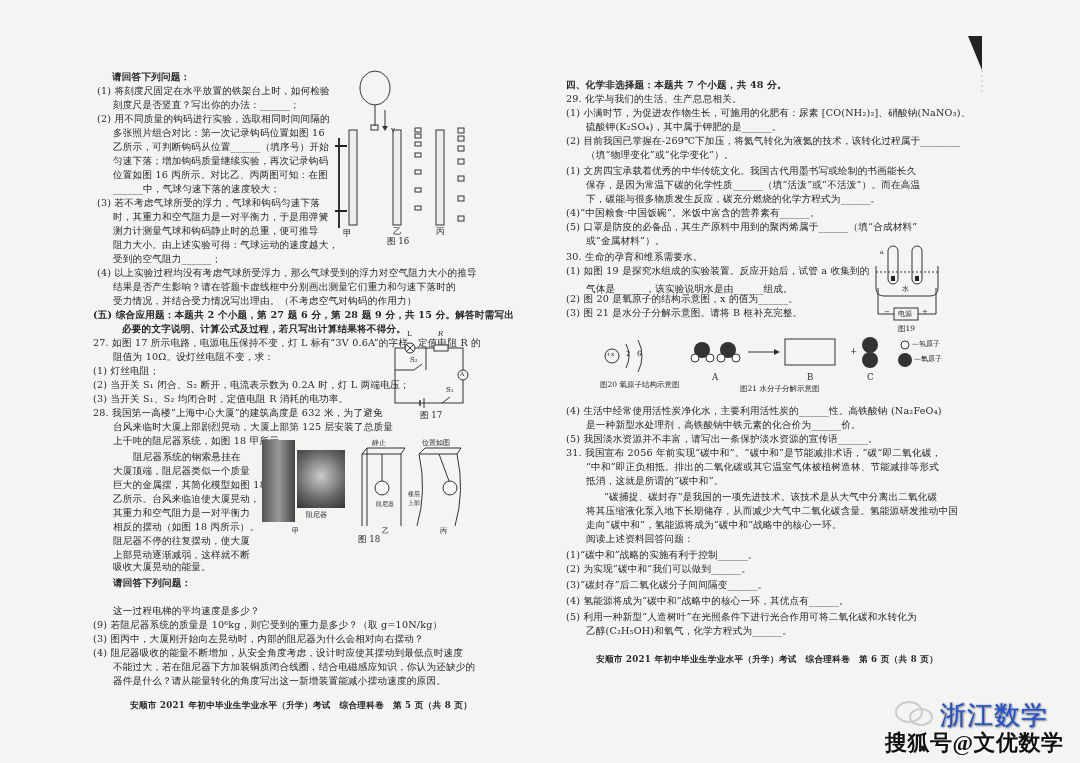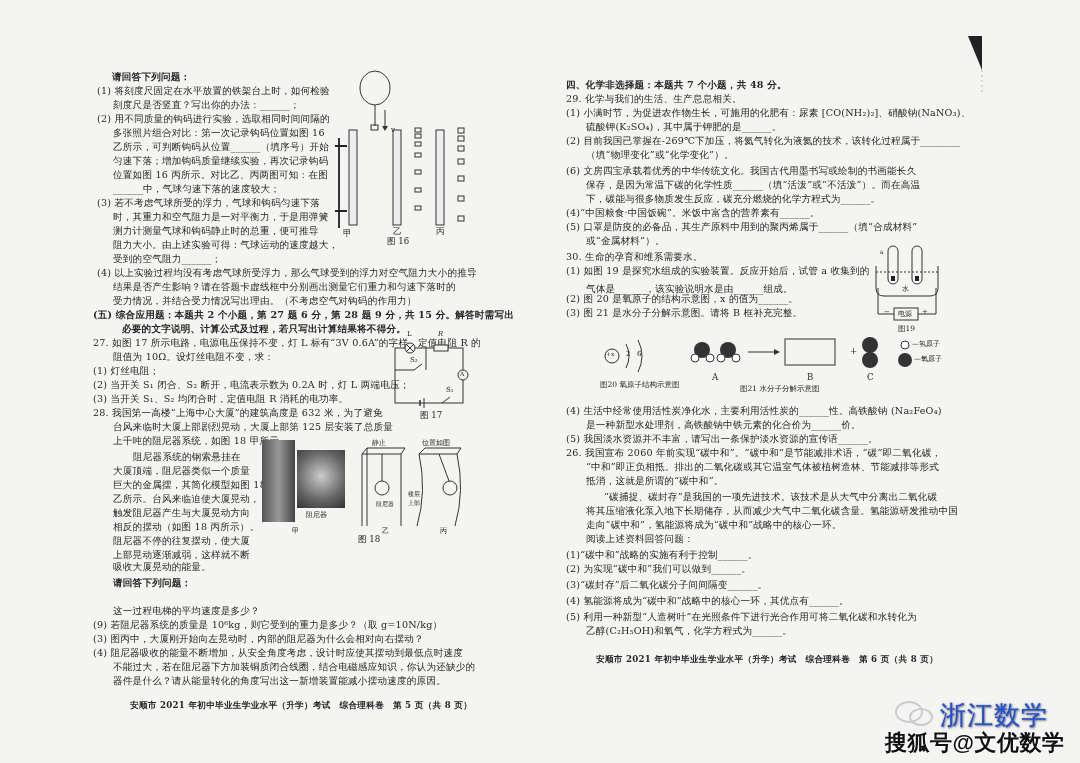--- a/index.html
+++ b/index.html
@@ -9,21 +9,21 @@
   #left{left:0;width:540px;}
   #right{left:540px;width:540px;}
   .t{position:absolute;font-size:9.6px;line-height:13.4px;white-space:nowrap;letter-spacing:0.2px;}
   .b{font-weight:bold;}
   .ind{padding-left:16px;}
   .footer{position:absolute;font-size:8.6px;font-weight:bold;letter-spacing:0.3px;}
   .cap{position:absolute;font-size:8.6px;}
   .fig{position:absolute;}
   .wm1{position:absolute;left:940px;top:698px;font-family:"DejaVu Sans",sans-serif;font-size:26px;color:#1d4ed8;
        text-shadow:0 0 2px #888,1px 1px 2px #777;letter-spacing:1px;}
-  .wm2{position:absolute;left:885px;top:728px;font-family:Liberation Sans, sans-serif;font-size:22px;font-weight:bold;color:#111;
+  .wm2{position:absolute;left:885px;top:728px;font-family:Liberation Serif, serif;font-size:22px;font-weight:bold;color:#111;
        text-shadow:0 0 2px #fff,0 0 3px #fff;letter-spacing:0.5px;}
 </style>
 </head>
 <body>
 
 <div class="page" id="left">
   <div class="t b" style="left:112px;top:70px">请回答下列问题：</div>
   <div class="t" style="left:97px;top:84px">(1) 将刻度尺固定在水平放置的铁架台上时，如何检验</div>
   <div class="t ind" style="left:97px;top:98px">刻度尺是否竖直？写出你的办法：______；</div>
   <div class="t" style="left:97px;top:112px">(2) 用不同质量的钩码进行实验，选取相同时间间隔的</div>
@@ -47,21 +47,21 @@
   <div class="t" style="left:93px;top:364px">(1) 灯丝电阻；</div>
   <div class="t" style="left:93px;top:378px">(2) 当开关 S₁ 闭合、S₂ 断开，电流表示数为 0.2A 时，灯 L 两端电压；</div>
   <div class="t" style="left:93px;top:392px">(3) 当开关 S₁、S₂ 均闭合时，定值电阻 R 消耗的电功率。</div>
   <div class="t" style="left:93px;top:406px">28. 我国第一高楼“上海中心大厦”的建筑高度是 632 米，为了避免</div>
   <div class="t ind" style="left:97px;top:420px">台风来临时大厦上部剧烈晃动，大厦上部第 125 层安装了总质量</div>
   <div class="t ind" style="left:97px;top:434px">上千吨的阻尼器系统，如图 18 甲所示。</div>
   <div class="t" style="left:133px;top:450px">阻尼器系统的钢索悬挂在</div>
   <div class="t" style="left:113px;top:464px">大厦顶端，阻尼器类似一个质量</div>
   <div class="t" style="left:113px;top:478px">巨大的金属摆，其简化模型如图 18</div>
   <div class="t" style="left:113px;top:492px">乙所示。台风来临迫使大厦晃动，</div>
-  <div class="t" style="left:113px;top:506px">触发阻尼器产生与大厦晃动方向</div>
+  <div class="t" style="left:113px;top:506px">其重力和空气阻力是一对平衡力</div>
   <div class="t" style="left:113px;top:520px">相反的摆动（如图 18 丙所示）。</div>
   <div class="t" style="left:113px;top:534px">阻尼器不停的往复摆动，使大厦</div>
   <div class="t" style="left:113px;top:548px">上部晃动逐渐减弱，这样就不断</div>
   <div class="t" style="left:113px;top:560px">吸收大厦晃动的能量。</div>
   <div class="t b" style="left:113px;top:576px">请回答下列问题：</div>
   <div class="t ind" style="left:97px;top:604px">这一过程电梯的平均速度是多少？</div>
   <div class="t" style="left:93px;top:618px">(9) 若阻尼器系统的质量是 10⁶kg，则它受到的重力是多少？（取 g=10N/kg）</div>
   <div class="t" style="left:93px;top:632px">(3) 图丙中，大厦刚开始向左晃动时，内部的阻尼器为什么会相对向右摆动？</div>
   <div class="t" style="left:93px;top:646px">(4) 阻尼器吸收的能量不断增加，从安全角度考虑，设计时应使其摆动到最低点时速度</div>
   <div class="t ind" style="left:97px;top:660px">不能过大，若在阻尼器下方加装铜质闭合线圈，结合电磁感应知识，你认为还缺少的</div>
@@ -151,21 +151,21 @@
   </div>
 </div>
 
 <div class="page" id="right">
   <div class="t b" style="left:26px;top:78px">四、化学非选择题：本题共 7 个小题，共 48 分。</div>
   <div class="t" style="left:26px;top:92px">29. 化学与我们的生活、生产息息相关。</div>
   <div class="t" style="left:26px;top:106px">(1) 小满时节，为促进农作物生长，可施用的化肥有：尿素 [CO(NH₂)₂]、硝酸钠(NaNO₃)、</div>
   <div class="t ind" style="left:30px;top:120px">硫酸钾(K₂SO₄)，其中属于钾肥的是______。</div>
   <div class="t" style="left:26px;top:134px">(2) 目前我国已掌握在-269℃下加压，将氦气转化为液氦的技术，该转化过程属于________</div>
   <div class="t ind" style="left:30px;top:148px">（填“物理变化”或“化学变化”）。</div>
-  <div class="t" style="left:26px;top:164px">(6) 文房四宝承载着优秀的中华传统文化。我国古代用墨书写或绘制的书画能长久</div>
+  <div class="t" style="left:26px;top:164px">(1) 文房四宝承载着优秀的中华传统文化。我国古代用墨书写或绘制的书画能长久</div>
   <div class="t ind" style="left:30px;top:178px">保存，是因为常温下碳的化学性质______（填“活泼”或“不活泼”）。而在高温</div>
   <div class="t ind" style="left:30px;top:192px">下，碳能与很多物质发生反应，碳充分燃烧的化学方程式为______。</div>
   <div class="t" style="left:26px;top:206px">(4)“中国粮食·中国饭碗”。米饭中富含的营养素有______。</div>
   <div class="t" style="left:26px;top:220px">(5) 口罩是防疫的必备品，其生产原料中用到的聚丙烯属于______（填“合成材料”</div>
   <div class="t ind" style="left:30px;top:234px">或“金属材料”）。</div>
   <div class="t" style="left:26px;top:250px">30. 生命的孕育和维系需要水。</div>
   <div class="t" style="left:26px;top:264px">(1) 如图 19 是探究水组成的实验装置。反应开始后，试管 a 收集到的</div>
   <div class="t ind" style="left:30px;top:282px">气体是______，该实验说明水是由______组成。</div>
   <div class="t" style="left:26px;top:292px">(2) 图 20 是氧原子的结构示意图，x 的值为______。</div>
   <div class="t" style="left:26px;top:306px">(3) 图 21 是水分子分解示意图。请将 B 框补充完整。</div>
@@ -222,21 +222,21 @@
     <span class="cap" style="left:30px;top:40px;font-size:7px">水</span>
     <span class="cap" style="left:26px;top:65px;font-size:7px">电源</span>
     <span class="cap" style="left:12px;top:64px;font-size:7px">−</span>
     <span class="cap" style="left:50px;top:64px;font-size:7px">+</span>
     <span class="cap" style="left:26px;top:80px;font-size:7.5px">图19</span>
   </div>
 
   <div class="t" style="left:26px;top:404px">(4) 生活中经常使用活性炭净化水，主要利用活性炭的______性。高铁酸钠 (Na₂FeO₄)</div>
   <div class="t ind" style="left:30px;top:418px">是一种新型水处理剂，高铁酸钠中铁元素的化合价为______价。</div>
   <div class="t" style="left:26px;top:432px">(5) 我国淡水资源并不丰富，请写出一条保护淡水资源的宣传语______。</div>
-  <div class="t" style="left:26px;top:446px">26. 我国宣布 2060 年前实现“碳中和”。“碳中和”是节能减排术语，“碳”即二氧化碳，</div>
+  <div class="t" style="left:26px;top:446px">31. 我国宣布 2056 年前实现“碳中和”。“碳中和”是节能减排术语，“碳”即二氧化碳，</div>
   <div class="t ind" style="left:30px;top:460px">“中和”即正负相抵。排出的二氧化碳或其它温室气体被植树造林、节能减排等形式</div>
   <div class="t ind" style="left:30px;top:474px">抵消，这就是所谓的“碳中和”。</div>
   <div class="t" style="left:64px;top:490px">“碳捕捉、碳封存”是我国的一项先进技术。该技术是从大气中分离出二氧化碳</div>
   <div class="t ind" style="left:30px;top:518px">走向“碳中和”，氢能源将成为“碳中和”战略中的核心一环。</div>
   <div class="t ind" style="left:30px;top:504px">将其压缩液化泵入地下长期储存，从而减少大气中二氧化碳含量。氢能源研发推动中国</div>
   <div class="t ind" style="left:30px;top:532px">阅读上述资料回答问题：</div>
   <div class="t" style="left:26px;top:548px">(1)“碳中和”战略的实施有利于控制______。</div>
   <div class="t" style="left:26px;top:562px">(2) 为实现“碳中和”我们可以做到______。</div>
   <div class="t" style="left:26px;top:578px">(3)“碳封存”后二氧化碳分子间间隔变______。</div>
   <div class="t" style="left:26px;top:594px">(4) 氢能源将成为“碳中和”战略中的核心一环，其优点有______。</div>

